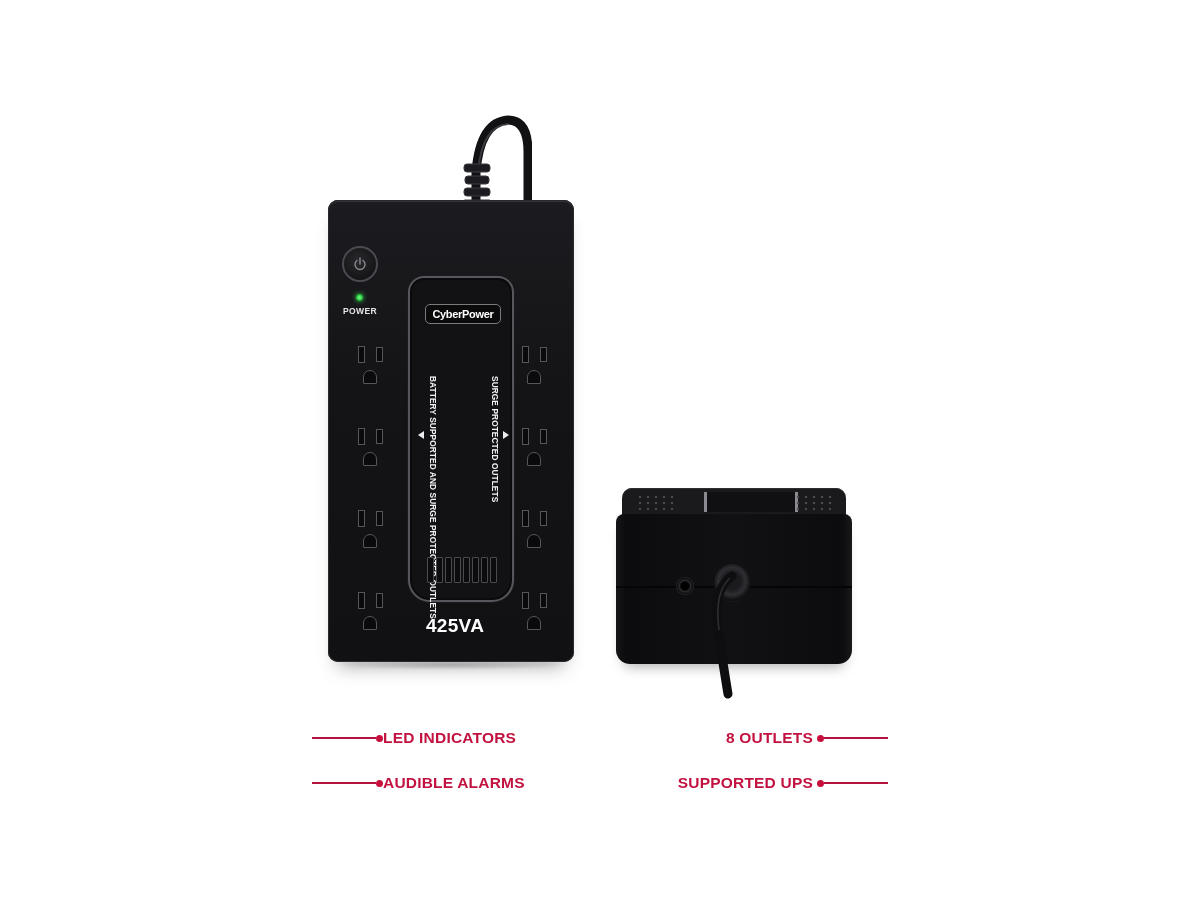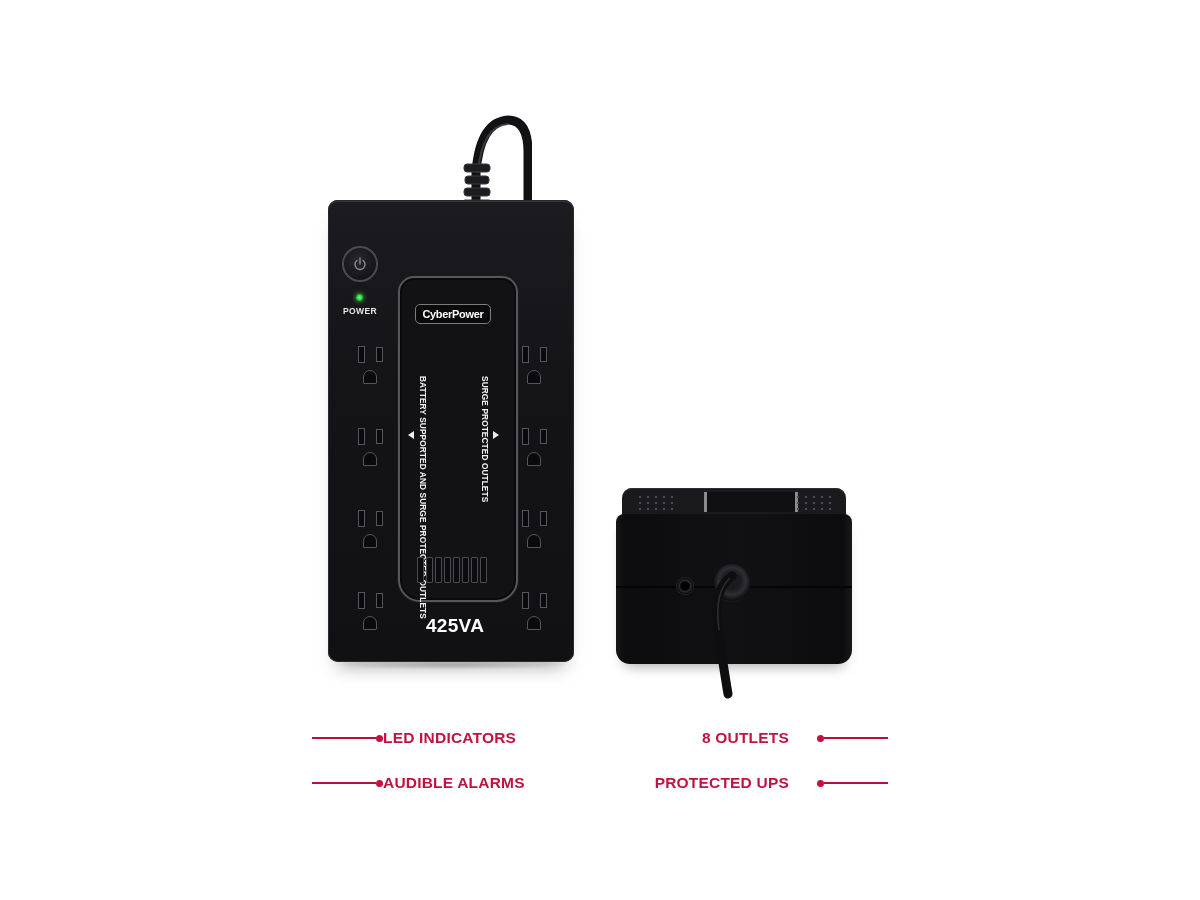--- a/index.html
+++ b/index.html
@@ -31,21 +31,21 @@
     .power-led {
       position: absolute; left: 28px; top: 94px; width: 7px; height: 7px; border-radius: 50%;
       background: radial-gradient(circle, #7dff8a 0%, #24c23a 60%, #0f6e1d 100%);
       box-shadow: 0 0 5px #3ee255;
     }
     .power-label {
       position: absolute; left: 12px; top: 106px; width: 40px; text-align: center;
       color: #e6e6e6; font-size: 8.5px; letter-spacing: 0.4px; font-weight: bold;
     }
     .center-panel {
-      position: absolute; left: 70px; top: 76px; width: 120px; height: 326px;
+      position: absolute; left: 80px; top: 76px; width: 106px; height: 326px;
       background: #121215; border-radius: 16px 16px 22px 22px;
       border: 2px solid #56565c;
       box-shadow: inset 0 0 0 2px #0a0a0c, 0 0 0 1px #1a1a1d;
     }
     .brand-badge {
       position: absolute; left: 15px; top: 26px; width: 76px; height: 20px;
       background: #0a0a0b; border: 1px solid #7a7a80; border-radius: 5px;
       color: #ffffff; font-size: 11px; font-weight: bold; text-align: center; line-height: 18px;
       letter-spacing: -0.3px;
     }
@@ -115,21 +115,21 @@
     }
     .side-cord {
       position: absolute; left: 690px; top: 570px; width: 60px; height: 130px;
     }
 
     
     .feature { position: absolute; display: flex; align-items: center; color: #c2123f; font-weight: bold; font-size: 15.5px; letter-spacing: 0.2px; }
     .feature .line { height: 2px; background: #b5123d; width: 64px; }
     .feature .dot { width: 7px; height: 7px; border-radius: 50%; background: #c8103e; }
     .feature.left .text { }
-    .feature.right .text { margin-right: 28px; text-align: center; }
+    .feature.right .text { margin-right: 4px; text-align: center; }
   </style>
 </head>
 <body>
 
 <svg class="cord-top" viewBox="0 0 70 100">
   <path d="M14 92 L14 60 Q18 10 46 8 Q66 8 66 40 L66 95" fill="none" stroke="#111114" stroke-width="9" stroke-linecap="round"></path>
   <path d="M16 60 Q20 14 46 12" fill="none" stroke="#4a4a50" stroke-width="2" stroke-linecap="round" opacity="0.7"></path>
   <rect x="2" y="52" width="26" height="8" rx="3" fill="#1c1c20" stroke="#3a3a40"></rect>
   <rect x="3" y="64" width="24" height="8" rx="3" fill="#1c1c20" stroke="#3a3a40"></rect>
   <rect x="2" y="76" width="26" height="8" rx="3" fill="#1c1c20" stroke="#3a3a40"></rect>
@@ -235,16 +235,16 @@
   <div class="line"></div>
   <div class="dot"></div>
   <span class="text">AUDIBLE ALARMS</span>
 </div>
 <div class="feature right" style="right:312px;top:729px;">
   <span class="text">8 OUTLETS</span>
   <div class="dot"></div>
   <div class="line"></div>
 </div>
 <div class="feature right" style="right:312px;top:774px;">
-  <span class="text">PROTECTED UPS</span>
+  <span class="text">SUPPORTED UPS</span>
   <div class="dot"></div>
   <div class="line"></div>
 </div>
 
 </body></html>

